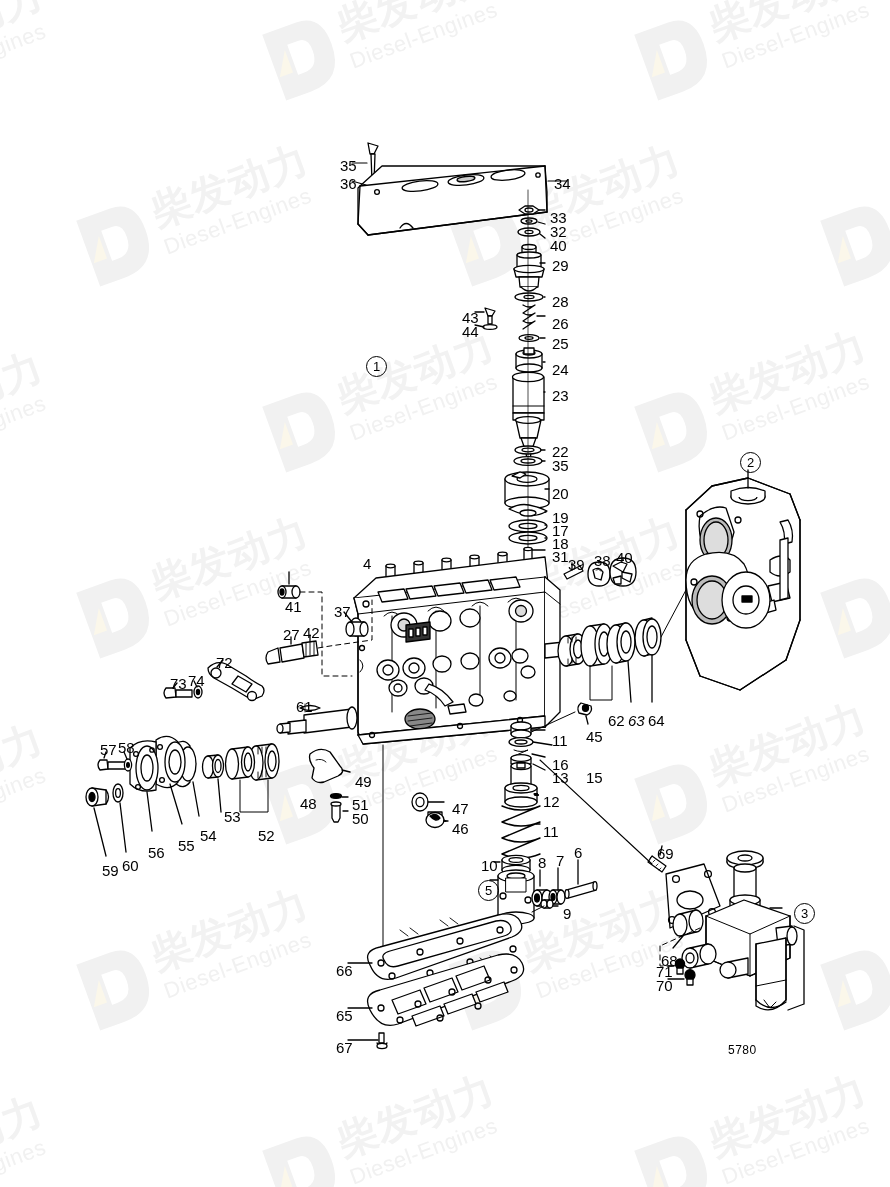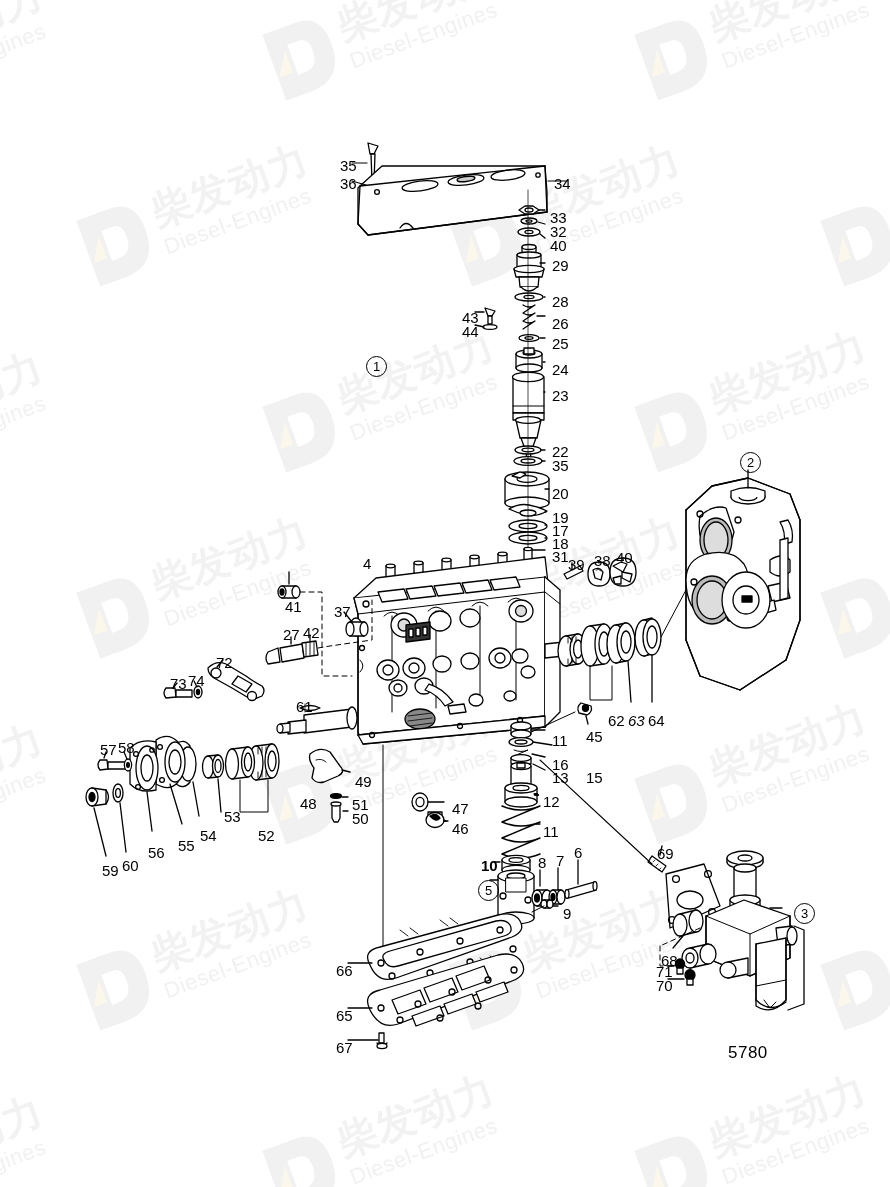--- a/index.html
+++ b/index.html
@@ -49,21 +49,21 @@
   }
   .circ{
     position:absolute;z-index:20;
     width:19px;height:19px;border:1.4px solid #000;border-radius:50%;
     font-family:"Liberation Sans", sans-serif;font-size:13px;
     display:flex;align-items:center;justify-content:center;color:#000;
     background:transparent;
   }
   #figno{
     position:absolute;z-index:20;left:728px;top:1043px;
-    font-family:"Liberation Sans", sans-serif;font-size:17px;color:#000;
+    font-family:"Liberation Sans", sans-serif;font-size:12px;color:#000;
     letter-spacing:.5px;
   }
 </style>
 </head>
 <body>
 
 <div id="stage">
 
   <div id="watermarks">
       <div class="wm" style="left: -120px; top: 30px; transform: rotate(-20deg);"><span class="wm-txt"><span class="wm-cn">柴发动力</span><span class="wm-en">Diesel-Engines</span></span></div>
@@ -916,21 +916,21 @@
       <div class="lbl" style="left: 452px; top: 801px;">47</div>
       <div class="lbl" style="left: 452px; top: 821px;">46</div>
       <div class="lbl" style="left: 543px; top: 824px;">11</div>
       <div class="lbl" style="left: 258px; top: 828px;">52</div>
       <div class="lbl" style="left: 224px; top: 809px;">53</div>
       <div class="lbl" style="left: 200px; top: 828px;">54</div>
       <div class="lbl" style="left: 178px; top: 838px;">55</div>
       <div class="lbl" style="left: 148px; top: 845px;">56</div>
       <div class="lbl" style="left: 102px; top: 863px;">59</div>
       <div class="lbl" style="left: 122px; top: 858px;">60</div>
-      <div class="lbl" style="left: 481px; top: 858px; font-weight: bold;">10</div>
+      <div class="lbl" style="left: 481px; top: 858px;">10</div>
       <div class="lbl" style="left: 538px; top: 855px;">8</div>
       <div class="lbl" style="left: 556px; top: 853px;">7</div>
       <div class="lbl" style="left: 574px; top: 845px;">6</div>
       <div class="lbl" style="left: 657px; top: 846px;">69</div>
       <div class="lbl" style="left: 563px; top: 906px;">9</div>
       <div class="lbl" style="left: 661px; top: 953px;">68</div>
       <div class="lbl" style="left: 656px; top: 964px;">71</div>
       <div class="lbl" style="left: 656px; top: 978px;">70</div>
       <div class="lbl" style="left: 336px; top: 963px;">66</div>
       <div class="lbl" style="left: 336px; top: 1008px;">65</div>

